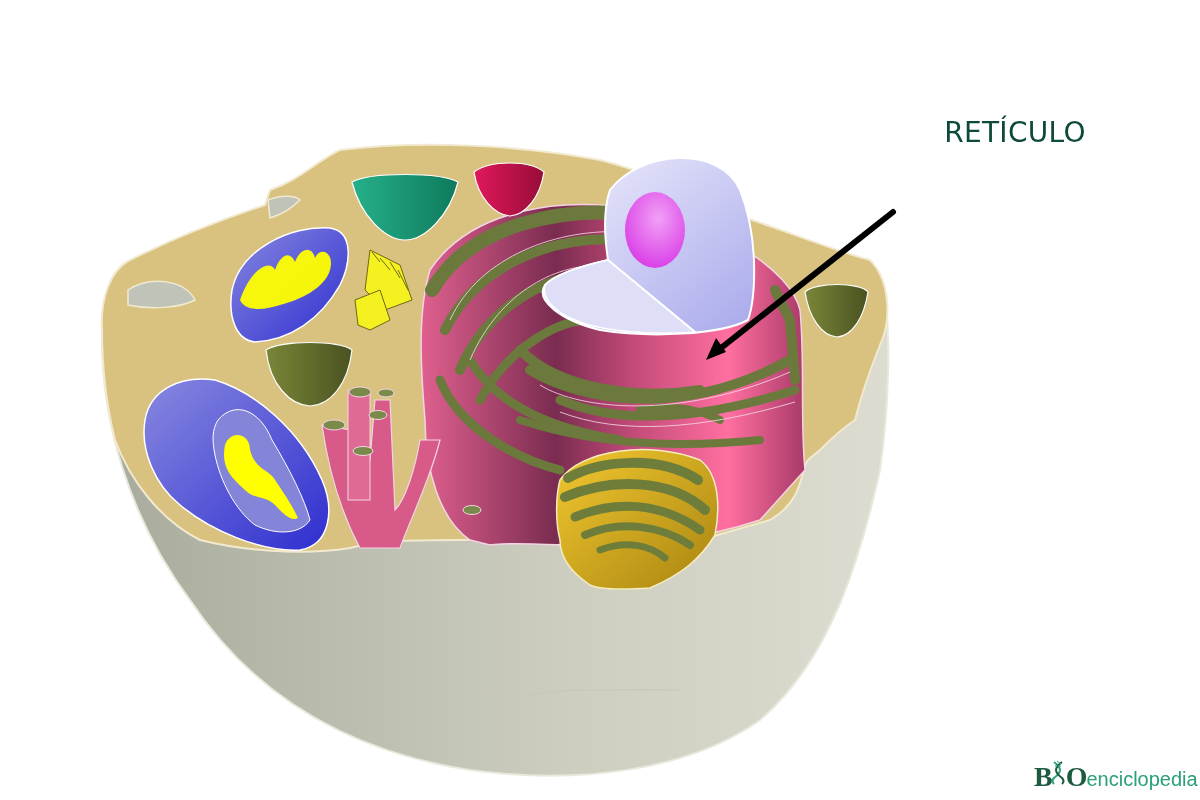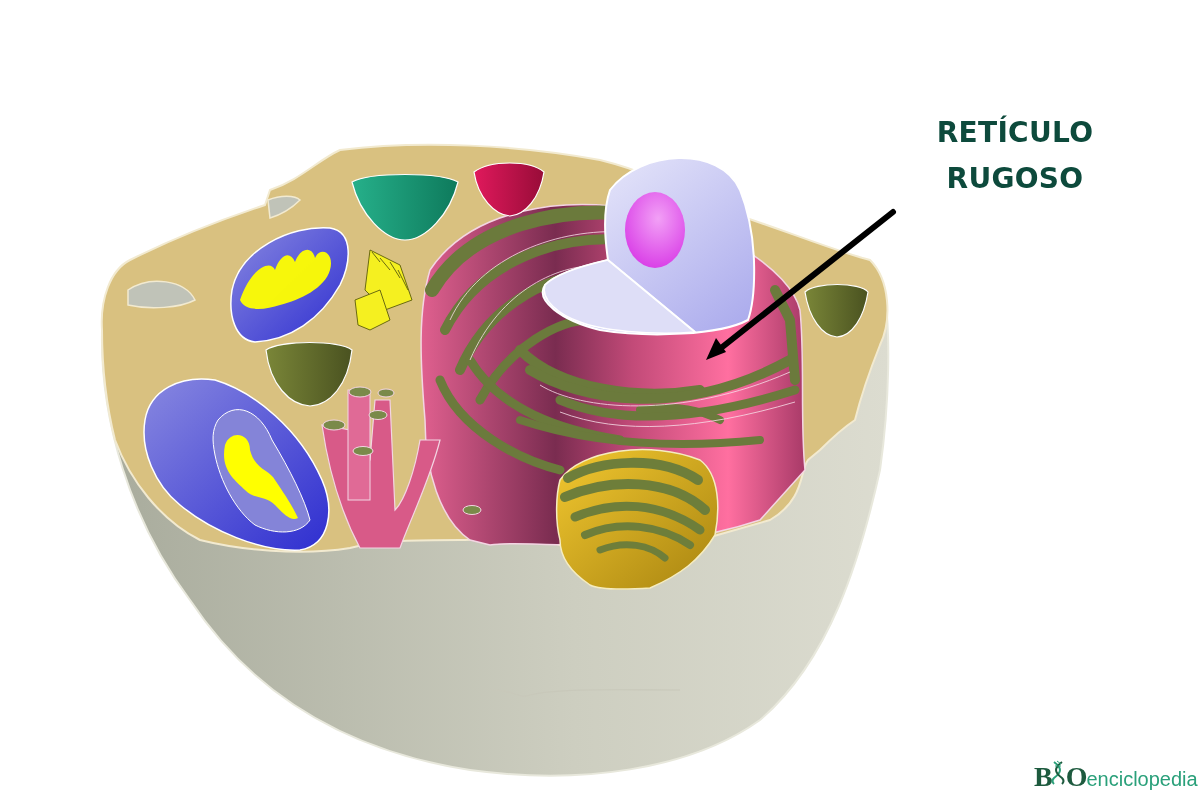--- a/index.html
+++ b/index.html
@@ -1,21 +1,21 @@
 <!DOCTYPE html>
 <html><head>
   <meta charset="utf-8">
   <style>
     html, body { margin: 0; padding: 0; background: #ffffff; }
     body { width: 1200px; height: 800px; position: relative; overflow: hidden; font-family: "DejaVu Sans", sans-serif; }
     #stage { position: absolute; left: 0; top: 0; width: 1200px; height: 800px; }
     .label {
       position: absolute; left: 860px; top: 110px; width: 310px;
       text-align: center; color: #0d4a3c; font-family: "DejaVu Sans", sans-serif;
-      font-size: 28px; line-height: 46px; letter-spacing: 0.3px; font-weight: bold;
+      font-size: 28px; line-height: 46px; letter-spacing: 0.3px;
     }
     .label span { display: block; }
     .logo {
       position: absolute; left: 1034px; top: 760px; height: 32px;
       display: flex; align-items: baseline; font-family: "Liberation Serif", serif;
     }
     .logo .bio { color: #1d5a3e; font-size: 28px; font-weight: bold; letter-spacing: -3px; }
     .logo .helix { display: inline-block; width: 14px; height: 26px; margin: 0 1px; }
     .logo .rest { color: #2aa07a; font-family: "Liberation Sans", sans-serif; font-size: 20px; margin-left: 2px; }
   </style>
@@ -150,21 +150,20 @@
   <path d="M490 690 C510 688 520 700 530 695 C560 688 620 690 680 690" fill="none" stroke="#c8c8ba" stroke-width="1.2"></path>
 
   <g>
     <line x1="893" y1="212" x2="716" y2="352" stroke="#000000" stroke-width="6" stroke-linecap="round"></line>
     <path d="M706 360 L716 338 L726 352 Z" fill="#000000"></path>
   </g>
 </svg>
 
 <div class="label">
   <span>RETÍCULO</span>
-  <span>RUGOSO</span>
 </div>
 
 <div class="logo">
   <span class="bio">B</span>
   <svg class="helix" viewBox="0 0 14 26">
     <path d="M3 2 C11 8 11 12 3 18 C1 20 1 22 3 24" fill="none" stroke="#2aa07a" stroke-width="2"></path>
     <path d="M11 2 C3 8 3 12 11 18 C13 20 13 22 11 24" fill="none" stroke="#1d5a3e" stroke-width="2"></path>
     <path d="M6 1 L10 4 M4 6 L10 6" stroke="#2aa07a" stroke-width="1"></path>
   </svg>
   <span class="bio">O</span>

